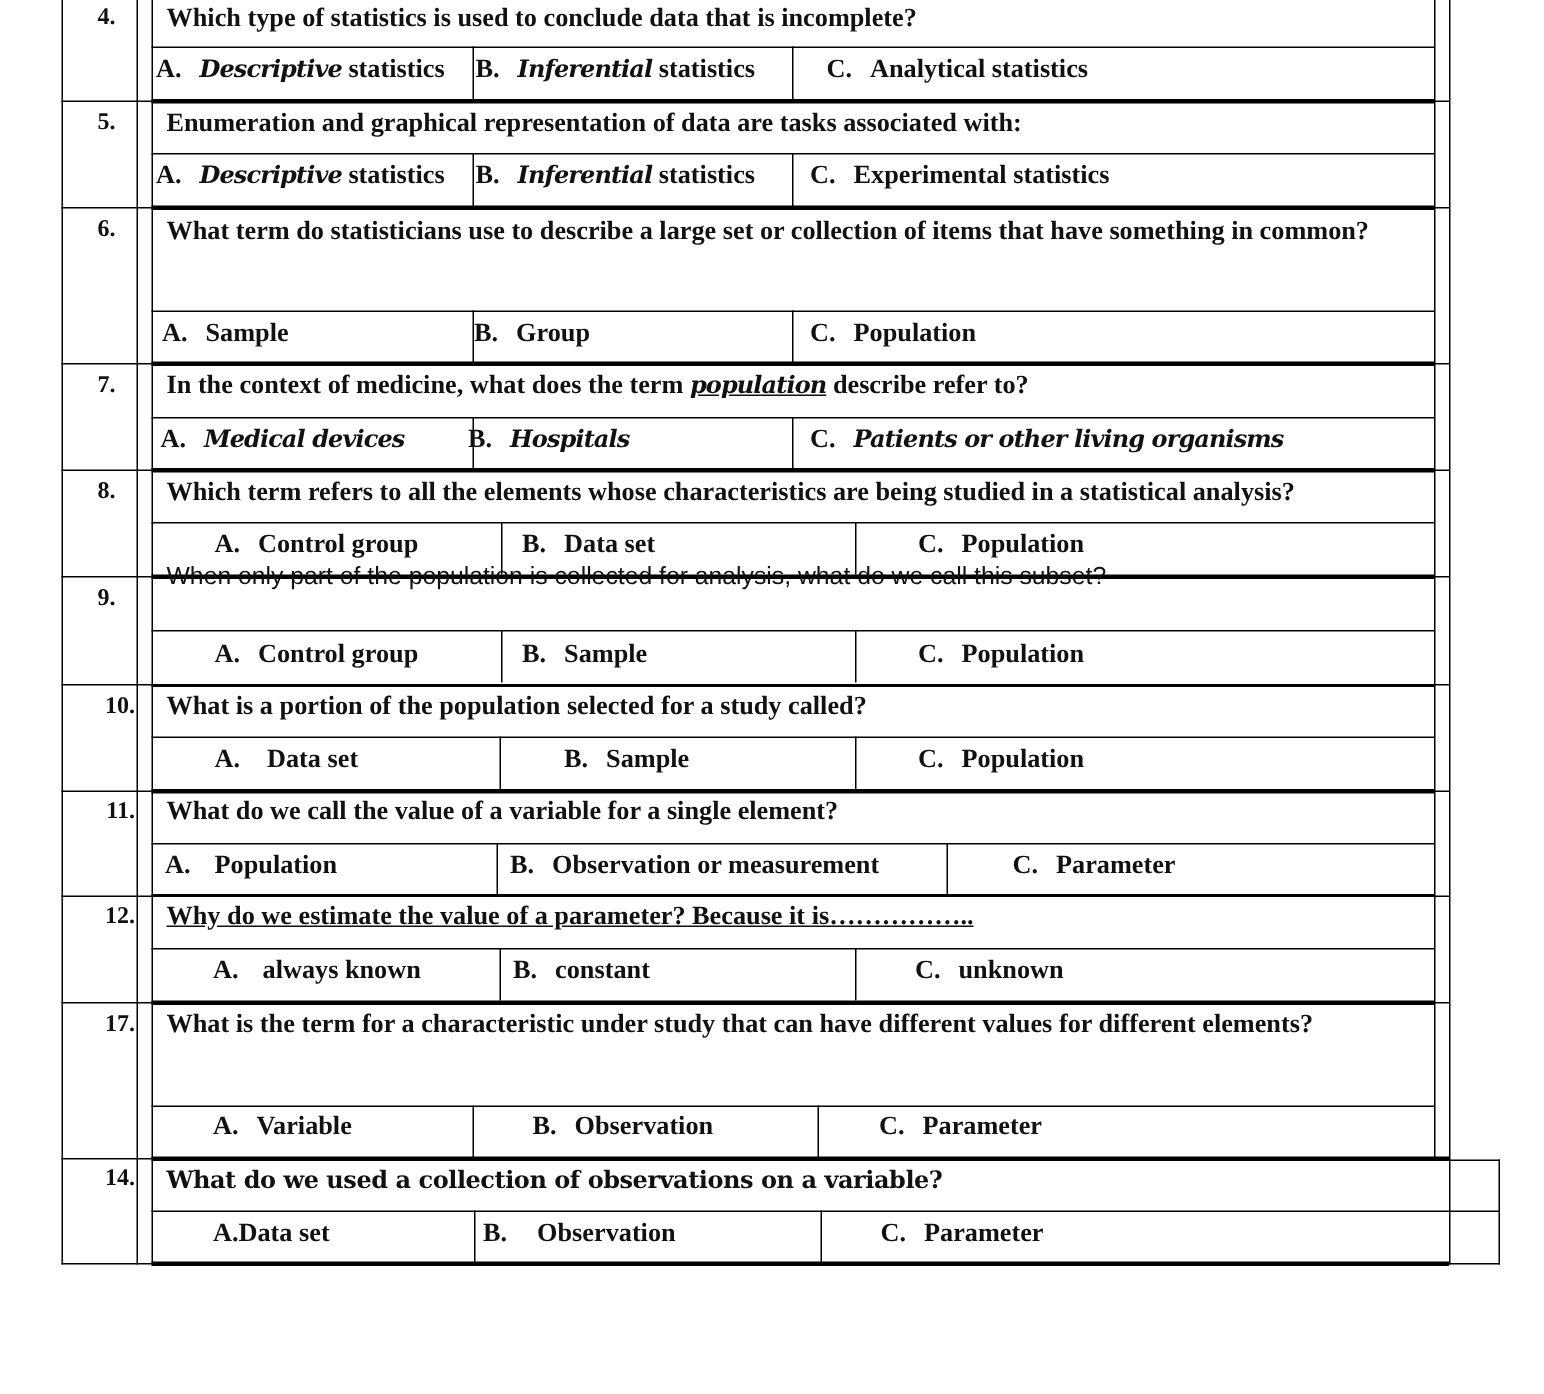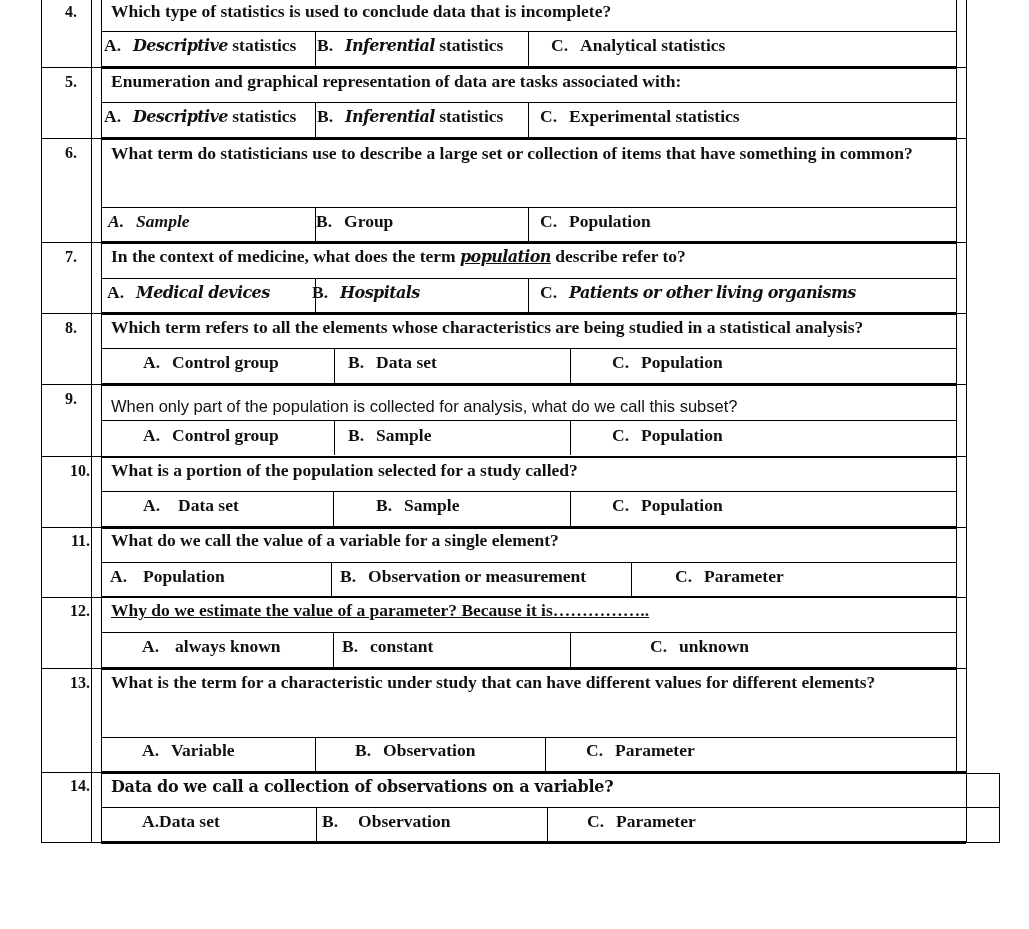--- a/index.html
+++ b/index.html
@@ -123,21 +123,21 @@
   <div class="num" style="left:37px; top:73px;">5.</div>
   <div class="q" style="left:111px; top:65px;">Enumeration and graphical representation of data are tasks associated with:</div>
   <div class="opt" style="left:104px; top:106px;"><span class="letter">A.</span><span class="it">Descriptive</span><span> statistics</span></div>
   <div class="opt" style="left:317px; top:106px;"><span class="letter">B.</span><span class="it">Inferential</span><span> statistics</span></div>
   <div class="opt" style="left:540px; top:106px;"><span class="letter">C.</span><span>Experimental statistics</span></div>
 </div>
 
 <div>
   <div class="num" style="left:37px; top:144px;">6.</div>
   <div class="q wrap" style="left:111px; top:137px;">What term do statisticians use to describe a large set or collection of items that have something in common?</div>
-  <div class="opt" style="left:108px; top:211px;font-style:italic;"><span class="letter">A.</span><span>Sample</span></div>
+  <div class="opt" style="left:108px; top:211px;"><span class="letter">A.</span><span>Sample</span></div>
   <div class="opt" style="left:316px; top:211px;"><span class="letter">B.</span><span>Group</span></div>
   <div class="opt" style="left:540px; top:211px;"><span class="letter">C.</span><span>Population</span></div>
 </div>
 
 <div>
   <div class="num" style="left:37px; top:248px;">7.</div>
   <div class="q" style="left:111px; top:240px;"><span>In the context of medicine, what does the term </span><span class="it ul">population</span><span> describe refer to?</span></div>
   <div class="opt" style="left:107px; top:282px;"><span class="letter">A.</span><span class="it">Medical devices</span></div>
   <div class="opt" style="left:312px; top:282px;"><span class="letter">B.</span><span class="it">Hospitals</span></div>
   <div class="opt" style="left:540px; top:282px;"><span class="letter">C.</span><span class="it">Patients or other living organisms</span></div>
@@ -146,21 +146,21 @@
 <div>
   <div class="num" style="left:37px; top:319px;">8.</div>
   <div class="q" style="left:111px; top:311px;">Which term refers to all the elements whose characteristics are being studied in a statistical analysis?</div>
   <div class="opt" style="left:143px; top:352px;"><span class="letter">A.</span><span>Control group</span></div>
   <div class="opt" style="left:348px; top:352px;"><span class="letter">B.</span><span>Data set</span></div>
   <div class="opt" style="left:612px; top:352px;"><span class="letter">C.</span><span>Population</span></div>
 </div>
 
 <div>
   <div class="num" style="left:37px; top:390px;">9.</div>
-  <div class="q calibri" style="left:111px; top:390px;">When only part of the population is collected for analysis, what do we call this subset?</div>
+  <div class="q calibri" style="left:111px; top:368px;">When only part of the population is collected for analysis, what do we call this subset?</div>
   <div class="opt" style="left:143px; top:425px;"><span class="letter">A.</span><span>Control group</span></div>
   <div class="opt" style="left:348px; top:425px;"><span class="letter">B.</span><span>Sample</span></div>
   <div class="opt" style="left:612px; top:425px;"><span class="letter">C.</span><span>Population</span></div>
 </div>
 
 <div>
   <div class="num" style="left:50px; top:462px;">10.</div>
   <div class="q" style="left:111px; top:454px;">What is a portion of the population selected for a study called?</div>
   <div class="opt" style="left:143px; top:495px;"><span class="letter" style="margin-right:18px;">A.</span><span>Data set</span></div>
   <div class="opt" style="left:376px; top:495px;"><span class="letter">B.</span><span>Sample</span></div>
@@ -173,30 +173,30 @@
   <div class="opt" style="left:110px; top:566px;"><span class="letter" style="margin-right:16px;">A.</span><span>Population</span></div>
   <div class="opt" style="left:340px; top:566px;"><span class="letter">B.</span><span>Observation or measurement</span></div>
   <div class="opt" style="left:675px; top:566px;"><span class="letter">C.</span><span>Parameter</span></div>
 </div>
 
 <div>
   <div class="num" style="left:50px; top:602px;">12.</div>
   <div class="q" style="left:111px; top:594px;text-decoration:underline;">Why do we estimate the value of a parameter? Because it is……………..</div>
   <div class="opt" style="left:142px; top:636px;text-align:center;"><span class="letter" style="margin-right:16px;">A.</span><span>always known</span></div>
   <div class="opt" style="left:342px; top:636px;"><span class="letter">B.</span><span>constant</span></div>
-  <div class="opt" style="left:610px; top:636px;margin-left:40px;"><span class="letter">C.</span><span>unknown</span></div>
-</div>
-
-<div>
-  <div class="num" style="left:50px; top:674px;">13.</div>
+  <div class="opt" style="left:610px; top:636px;"><span class="letter">C.</span><span>unknown</span></div>
+</div>
+
+<div>
+  <div class="num" style="left:50px; top:674px;">17.</div>
   <div class="q wrap" style="left:111px; top:666px; width:800px;">What is the term for a characteristic under study that can have different values for different elements?</div>
   <div class="opt" style="left:142px; top:740px;"><span class="letter">A.</span><span>Variable</span></div>
   <div class="opt" style="left:355px; top:740px;"><span class="letter">B.</span><span>Observation</span></div>
   <div class="opt" style="left:586px; top:740px;"><span class="letter">C.</span><span>Parameter</span></div>
 </div>
 
 <div>
   <div class="num" style="left:50px; top:777px;">14.</div>
-  <div class="q cambria" style="left:111px; top:770px;">Data do we call a collection of observations on a variable?</div>
+  <div class="q cambria" style="left:111px; top:770px;">What do we used a collection of observations on a variable?</div>
   <div class="opt" style="left:142px; top:811px;"><span>A.Data set</span></div>
   <div class="opt" style="left:322px; top:811px;"><span class="letter" style="margin-right:20px;">B.</span><span>Observation</span></div>
   <div class="opt" style="left:587px; top:811px;"><span class="letter">C.</span><span>Parameter</span></div>
 </div>
 
 </body></html>

